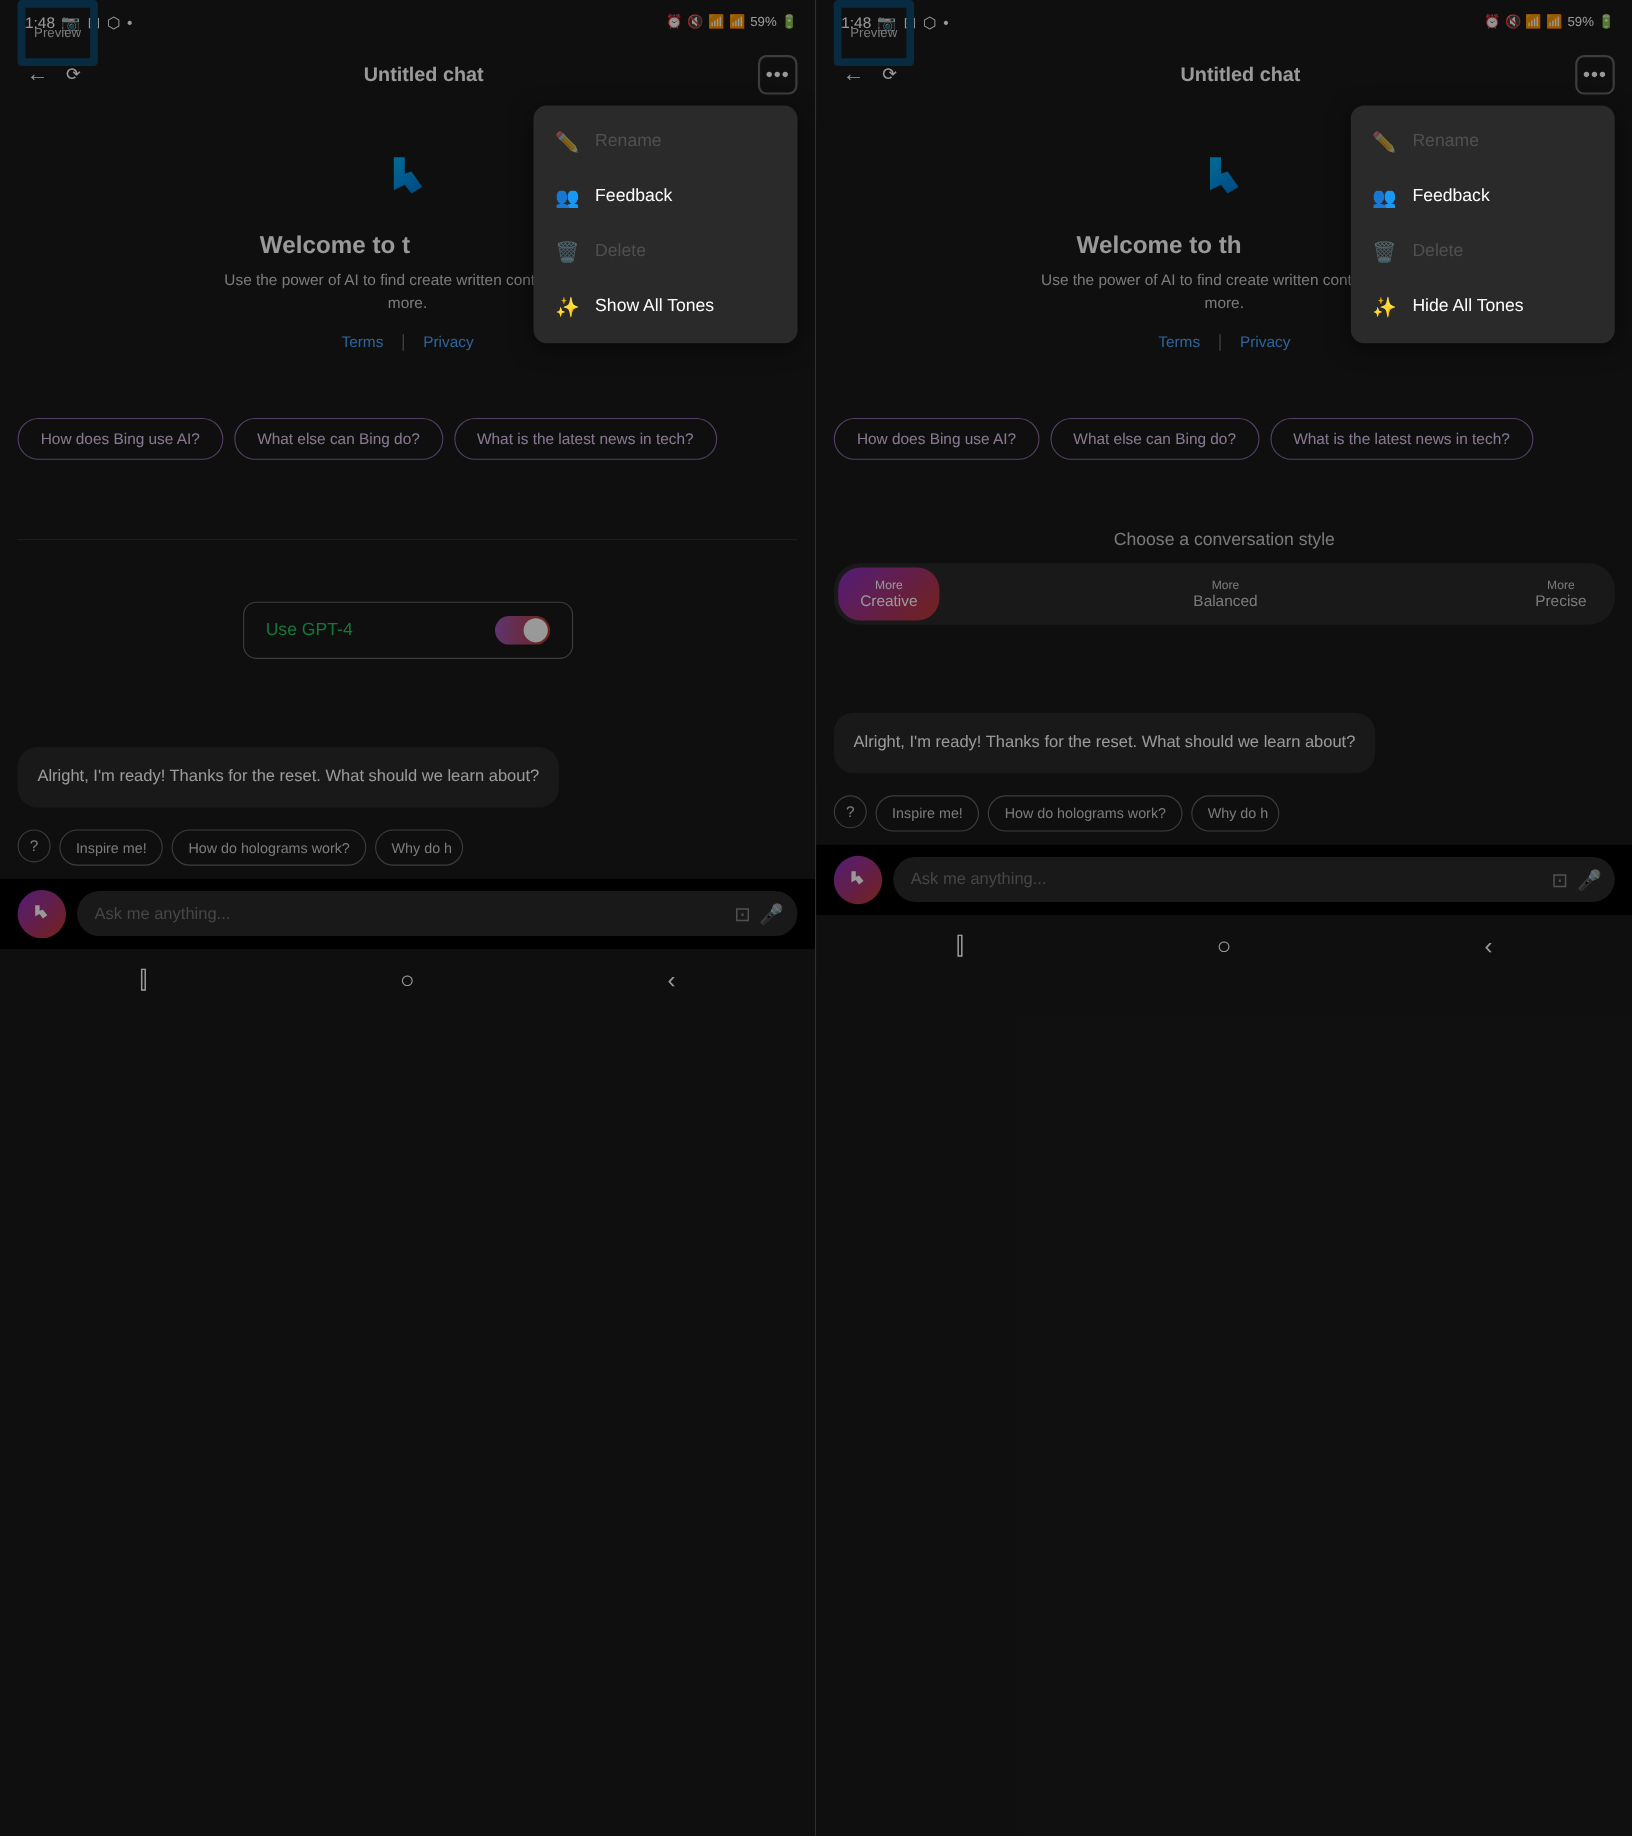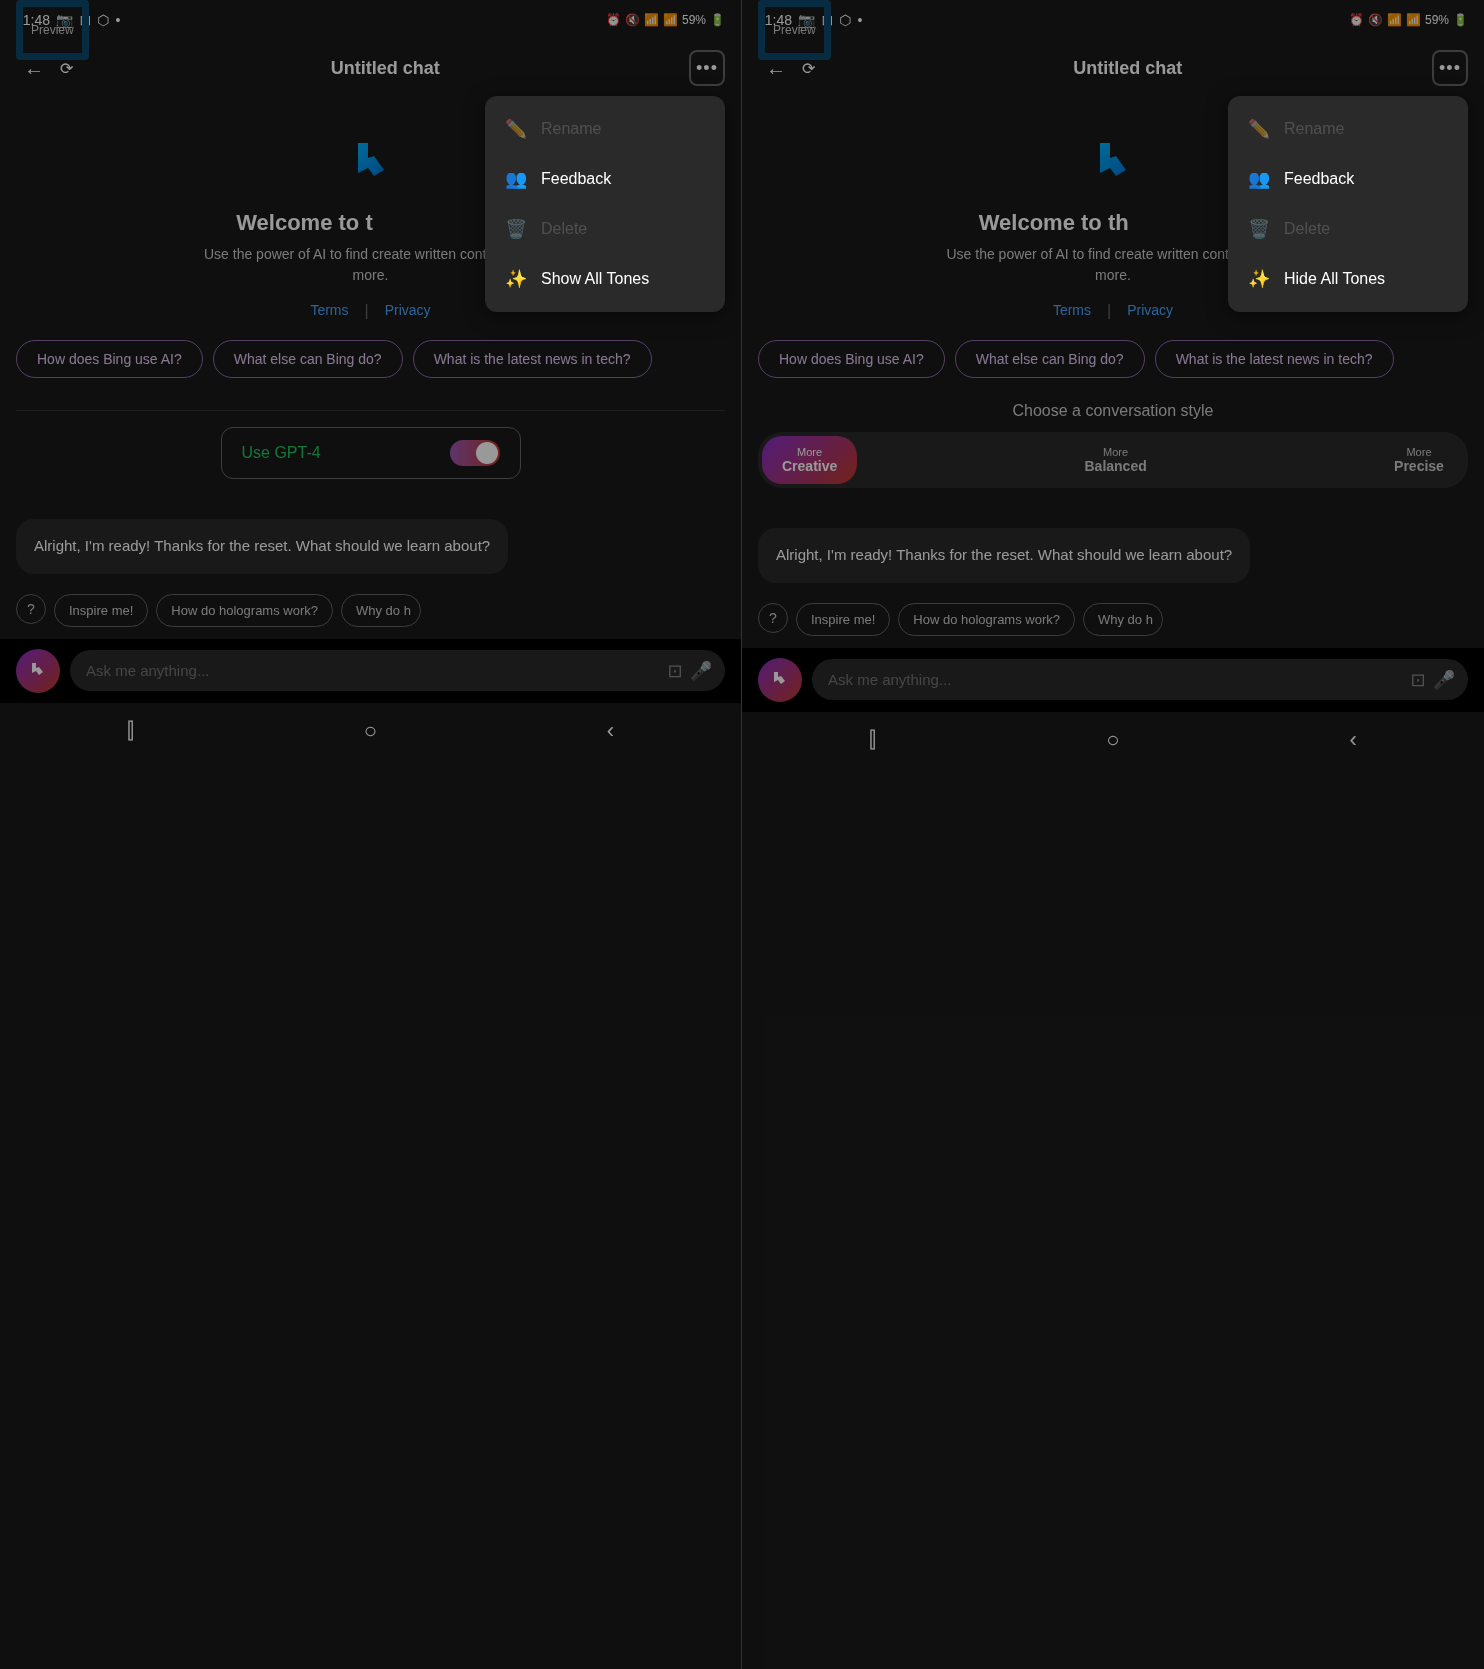--- a/index.html
+++ b/index.html
@@ -272,21 +272,21 @@
     }
     .style-more {
       font-size: 11px;
       color: #ccc;
     }
     .style-option.active .style-more {
       color: #fff;
     }
     .style-name {
       font-size: 14px;
-      font-weight: 700;
+      font-weight: 400;
       color: #ccc;
     }
     .style-option.active .style-name {
       color: #fff;
     }
 
     
     .ai-bubble {
       background: #2a2a2a;
       border-radius: 18px;
@@ -416,20 +416,21 @@
       position: relative;
     }
 
     .messages-area {
       flex: 1;
       display: flex;
       flex-direction: column;
       align-items: center;
       padding: 0 16px;
       overflow: hidden;
+      gap: 40px;
     }
   </style>
 </head>
 <body>
 
 <div class="screen-container">
 
   <div class="phone-screen">
 
     <div class="status-bar">

